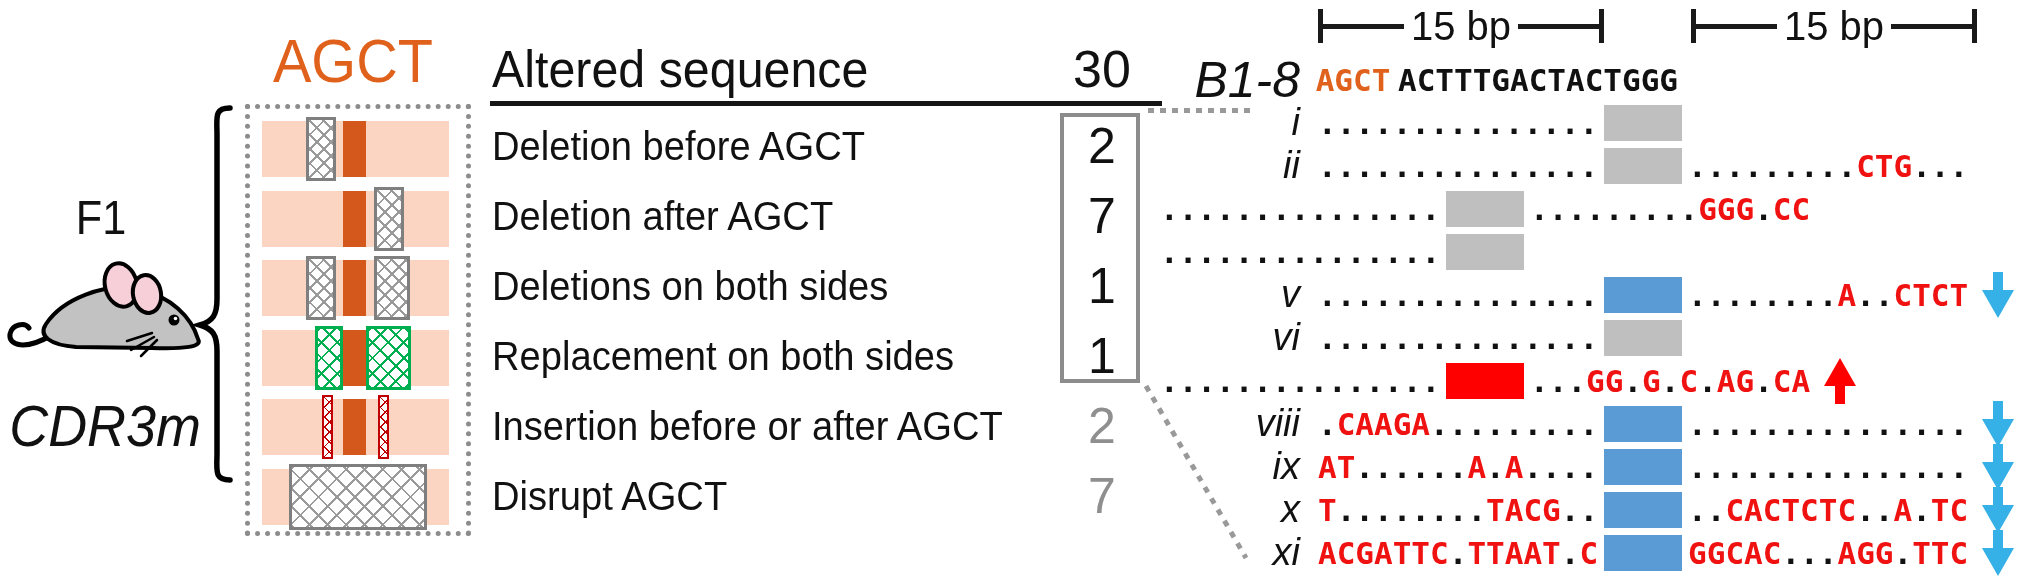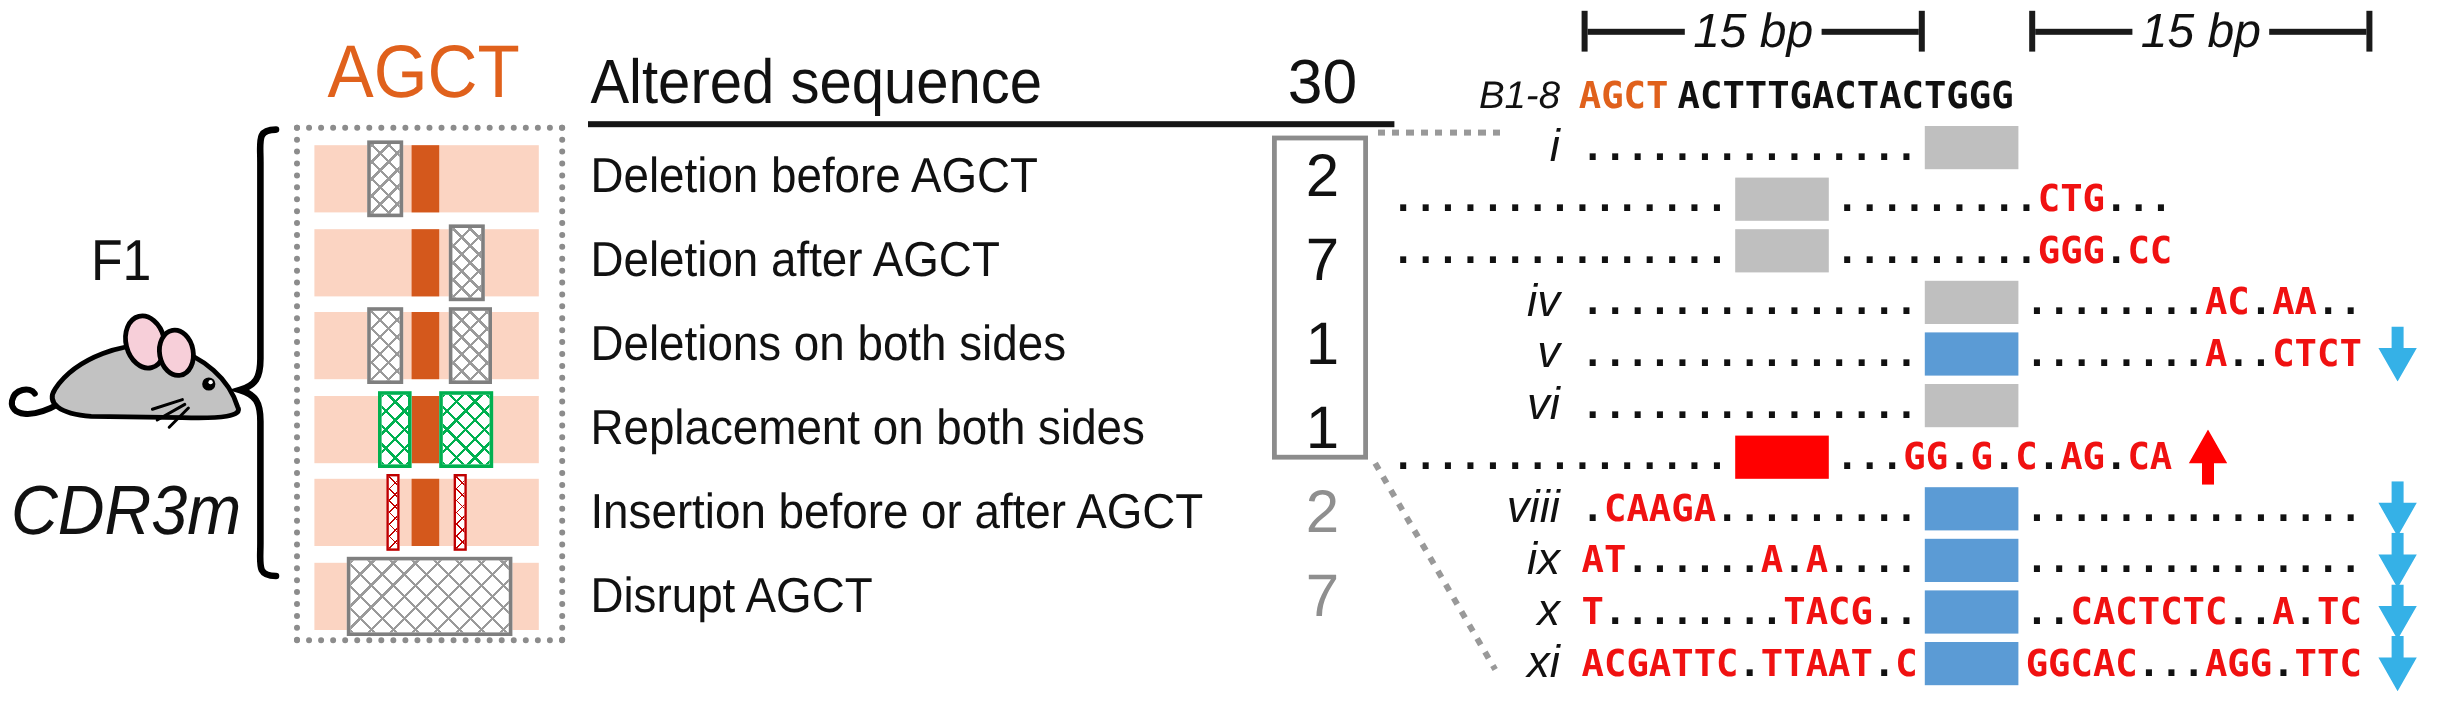--- a/index.html
+++ b/index.html
@@ -40,27 +40,27 @@
   .trow-count{position:absolute;left:1060px;width:84px;text-align:center;font-size:50px;line-height:48px}
   .count-gray{color:#8f8f8f}
   #count-box{left:1060px;top:113px;width:80px;height:270px;border:4px solid #8c8c8c;box-sizing:border-box}
   #conn-h{left:1148px;top:108px;width:106px;height:5px;
           background:repeating-linear-gradient(90deg,#999 0 6px,transparent 6px 12px)}
 
   
   .ruler{display:flex;align-items:center;height:44px}
   .tick{width:5px;height:34px;background:#1a1a1a}
   .rline{flex:1;height:5px;background:#1a1a1a}
-  .rlabel{font-style:italic;font-size:40px;padding:0 7px;white-space:nowrap}
+  .rlabel{font-size:40px;padding:0 7px;white-space:nowrap}
   #ruler-left{left:1318px;top:4px;width:286px}
   #ruler-right{left:1691px;top:4px;width:286px}
   #align-rows{left:1150px;top:58px;width:880px}
   .seqrow{display:flex;align-items:center;height:43px}
   .rowid{width:150px;padding-right:8px;text-align:right;font-style:italic;font-size:38px;white-space:nowrap}
-  .refid{font-size:32px}
+  .refid{font-size:50px}
   .seq{font-family:"DejaVu Sans Mono",monospace;font-weight:bold;font-size:31px;white-space:pre;line-height:36px}
   .seq.l{margin-left:10px}
   .mut{color:var(--mred)}
   .slot{width:78px;height:36px;margin:0 6px;flex:0 0 auto;display:flex;align-items:center;justify-content:center}
   .slot-gray{background:var(--bgray)}
   .slot-blue{background:var(--bblue)}
   .slot-red{background:var(--bred)}
   .slot-ref{background:transparent;color:var(--orange);font-family:"DejaVu Sans Mono",monospace;
             font-weight:bold;font-size:31px}
   .arrowcell{width:36px;height:46px;margin-left:12px;flex:0 0 auto}
@@ -164,36 +164,35 @@
         <span class="slot slot-ref">AGCT</span>
         <span class="seq ">ACTTTGACTACTGGG</span>
       </div>
       <div class="seqrow">
         <span class="rowid">i</span>
         <span class="seq l"><span>.</span><span>.</span><span>.</span><span>.</span><span>.</span><span>.</span><span>.</span><span>.</span><span>.</span><span>.</span><span>.</span><span>.</span><span>.</span><span>.</span><span>.</span></span>
         <span class="slot slot-gray"></span>
         <span class="arrowcell"></span>
       </div>
       <div class="seqrow">
+        <span class="rowid">ii</span>
         <span class="seq l"><span>.</span><span>.</span><span>.</span><span>.</span><span>.</span><span>.</span><span>.</span><span>.</span><span>.</span><span>.</span><span>.</span><span>.</span><span>.</span><span>.</span><span>.</span></span>
         <span class="slot slot-gray"></span>
         <span class="seq "><span>.</span><span>.</span><span>.</span><span>.</span><span>.</span><span>.</span><span>.</span><span>.</span><span>.</span><span class="mut">C</span><span class="mut">T</span><span class="mut">G</span><span>.</span><span>.</span><span>.</span></span>
         <span class="arrowcell"></span>
       </div>
       <div class="seqrow">
         <span class="seq l"><span>.</span><span>.</span><span>.</span><span>.</span><span>.</span><span>.</span><span>.</span><span>.</span><span>.</span><span>.</span><span>.</span><span>.</span><span>.</span><span>.</span><span>.</span></span>
         <span class="slot slot-gray"></span>
         <span class="seq "><span>.</span><span>.</span><span>.</span><span>.</span><span>.</span><span>.</span><span>.</span><span>.</span><span>.</span><span class="mut">G</span><span class="mut">G</span><span class="mut">G</span><span>.</span><span class="mut">C</span><span class="mut">C</span></span>
         <span class="arrowcell"></span>
       </div>
       <div class="seqrow">
-        <span class="rowid">iv</span>
-        <span class="seq l"><span>.</span><span>.</span><span>.</span><span>.</span><span>.</span><span>.</span><span>.</span><span>.</span><span>.</span><span>.</span><span>.</span><span>.</span><span>.</span><span>.</span><span>.</span></span>
-        <span class="slot slot-gray"></span>
-        <span class="seq "><span>.</span><span>.</span><span>.</span><span>.</span><span>.</span><span>.</span><span>.</span><span>.</span><span class="mut">A</span><span class="mut">C</span><span>.</span><span class="mut">A</span><span class="mut">A</span><span>.</span><span>.</span></span>
+        <span class="seq l"><span>.</span><span>.</span><span>.</span><span>.</span><span>.</span><span>.</span><span>.</span><span>.</span><span>.</span><span>.</span><span>.</span><span>.</span><span>.</span><span>.</span><span>.</span></span>
+        <span class="slot slot-gray"></span>
         <span class="arrowcell"></span>
       </div>
       <div class="seqrow">
         <span class="rowid">v</span>
         <span class="seq l"><span>.</span><span>.</span><span>.</span><span>.</span><span>.</span><span>.</span><span>.</span><span>.</span><span>.</span><span>.</span><span>.</span><span>.</span><span>.</span><span>.</span><span>.</span></span>
         <span class="slot slot-blue"></span>
         <span class="seq "><span>.</span><span>.</span><span>.</span><span>.</span><span>.</span><span>.</span><span>.</span><span>.</span><span class="mut">A</span><span>.</span><span>.</span><span class="mut">C</span><span class="mut">T</span><span class="mut">C</span><span class="mut">T</span></span>
         <span class="arrowcell"><svg width="36" height="46" viewBox="0 0 34 46">
             <path d="M12,0 h10 v18 h11 L17,46 1,18 h11 z" fill="#35B1E7"></path>
           </svg></span>

